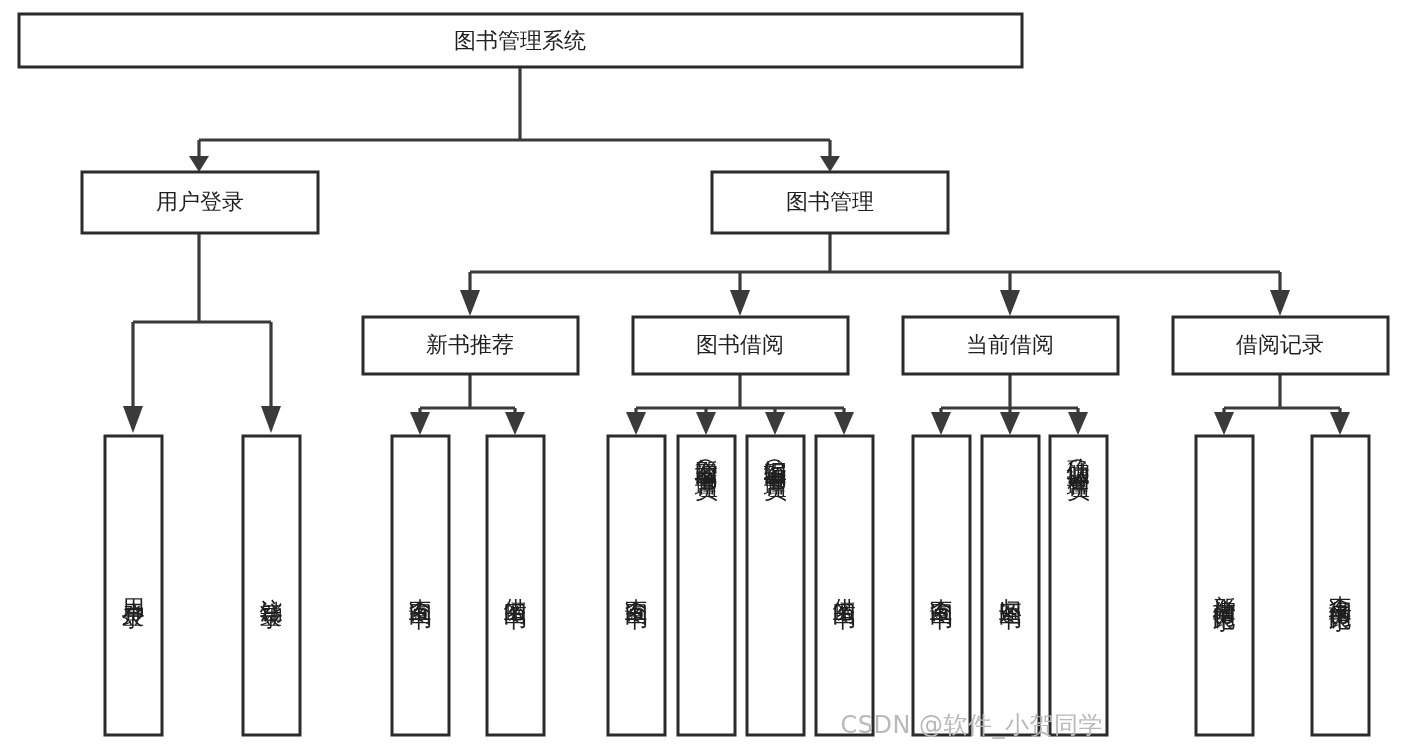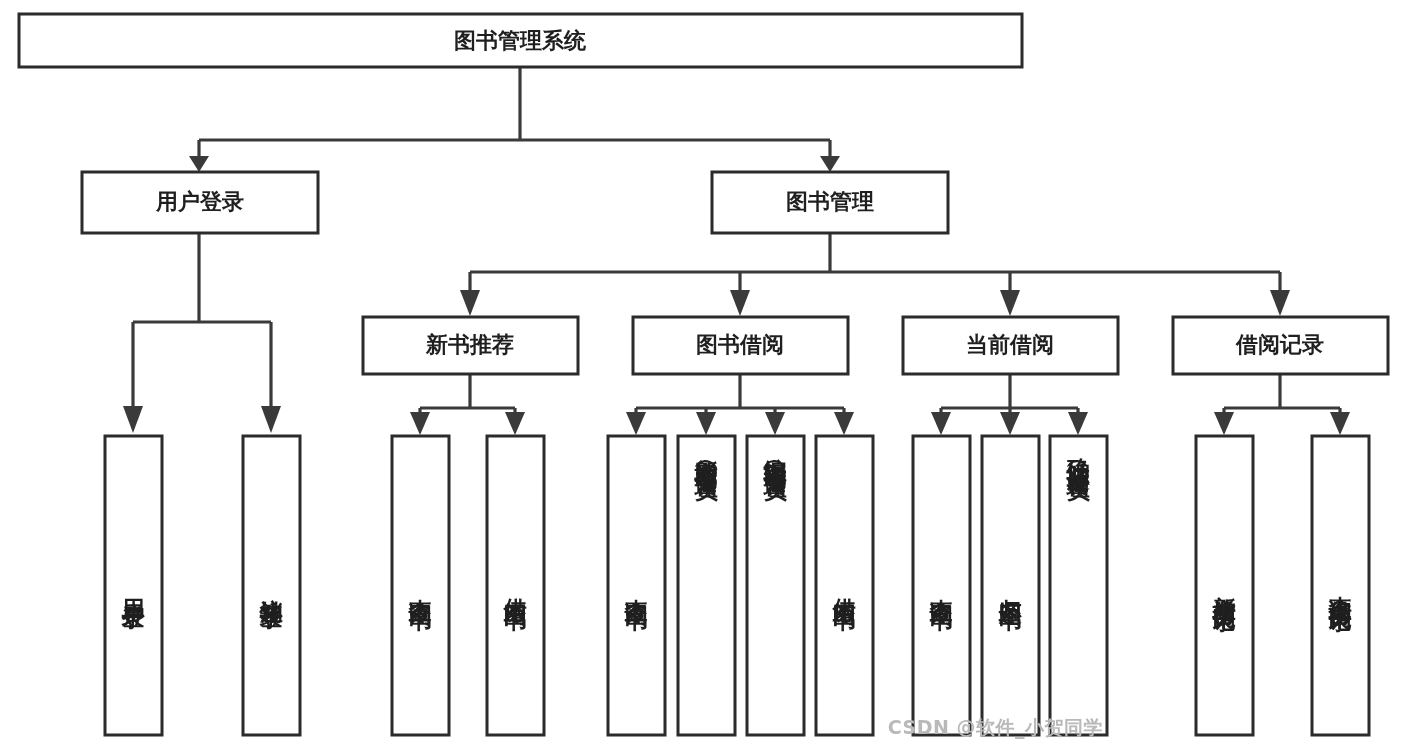--- a/index.html
+++ b/index.html
@@ -12,21 +12,20 @@
     width: 1405px;
     height: 747px;
     font-family: "DejaVu Sans", "Liberation Sans", sans-serif;
     overflow: hidden;
     position: relative;
   }
   #diagram-root {
     position: relative;
     width: 1113px;
     height: 747px;
-    font-weight: bold;
   }
   svg#flowchart {
     position: absolute;
     top: 0;
     left: 0;
     width: 1405px;
     height: 747px;
     display: block;
   }
   .node-box {
@@ -73,21 +72,21 @@
     letter-spacing: 3px;
     color: #1f1f1f;
     white-space: nowrap;
     text-align: center;
   }
   .watermark {
     position: absolute;
     right: 10px;
     bottom: 6px;
     font-family: "DejaVu Sans", "Liberation Sans", sans-serif;
-    font-size: 19px;
+    font-size: 24px;
     color: #b9b9b9;
     letter-spacing: 0.5px;
     white-space: nowrap;
   }
 </style>
 </head>
 <body>
 
 <div id="diagram-root">
 

